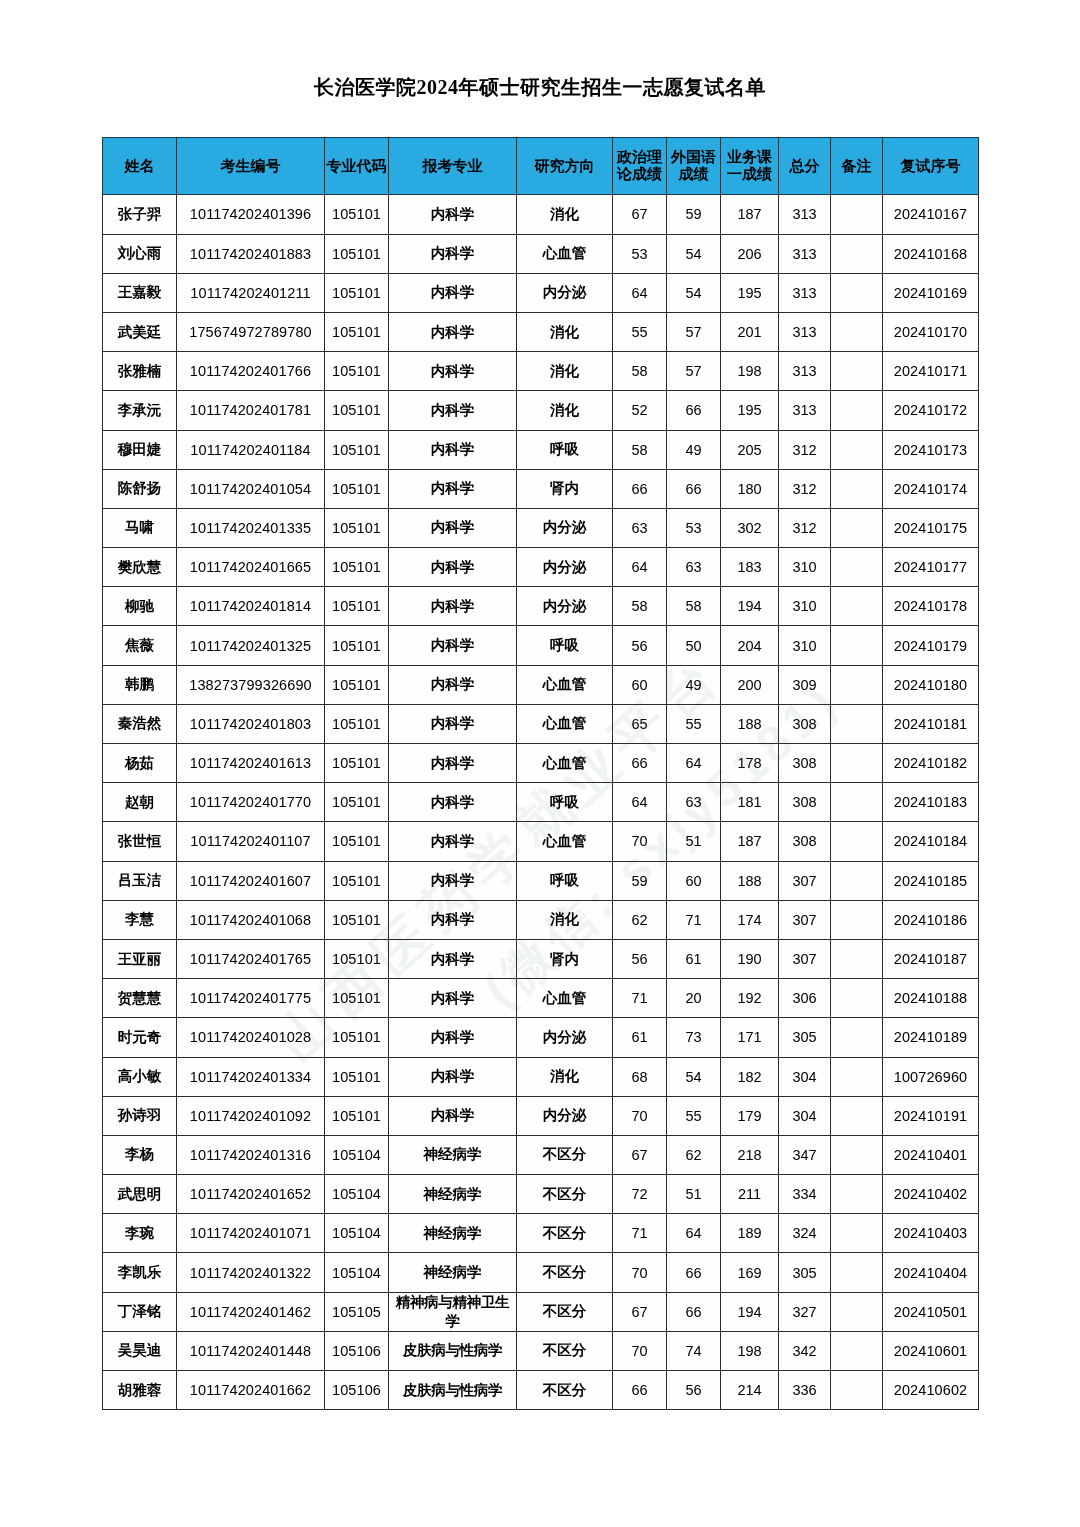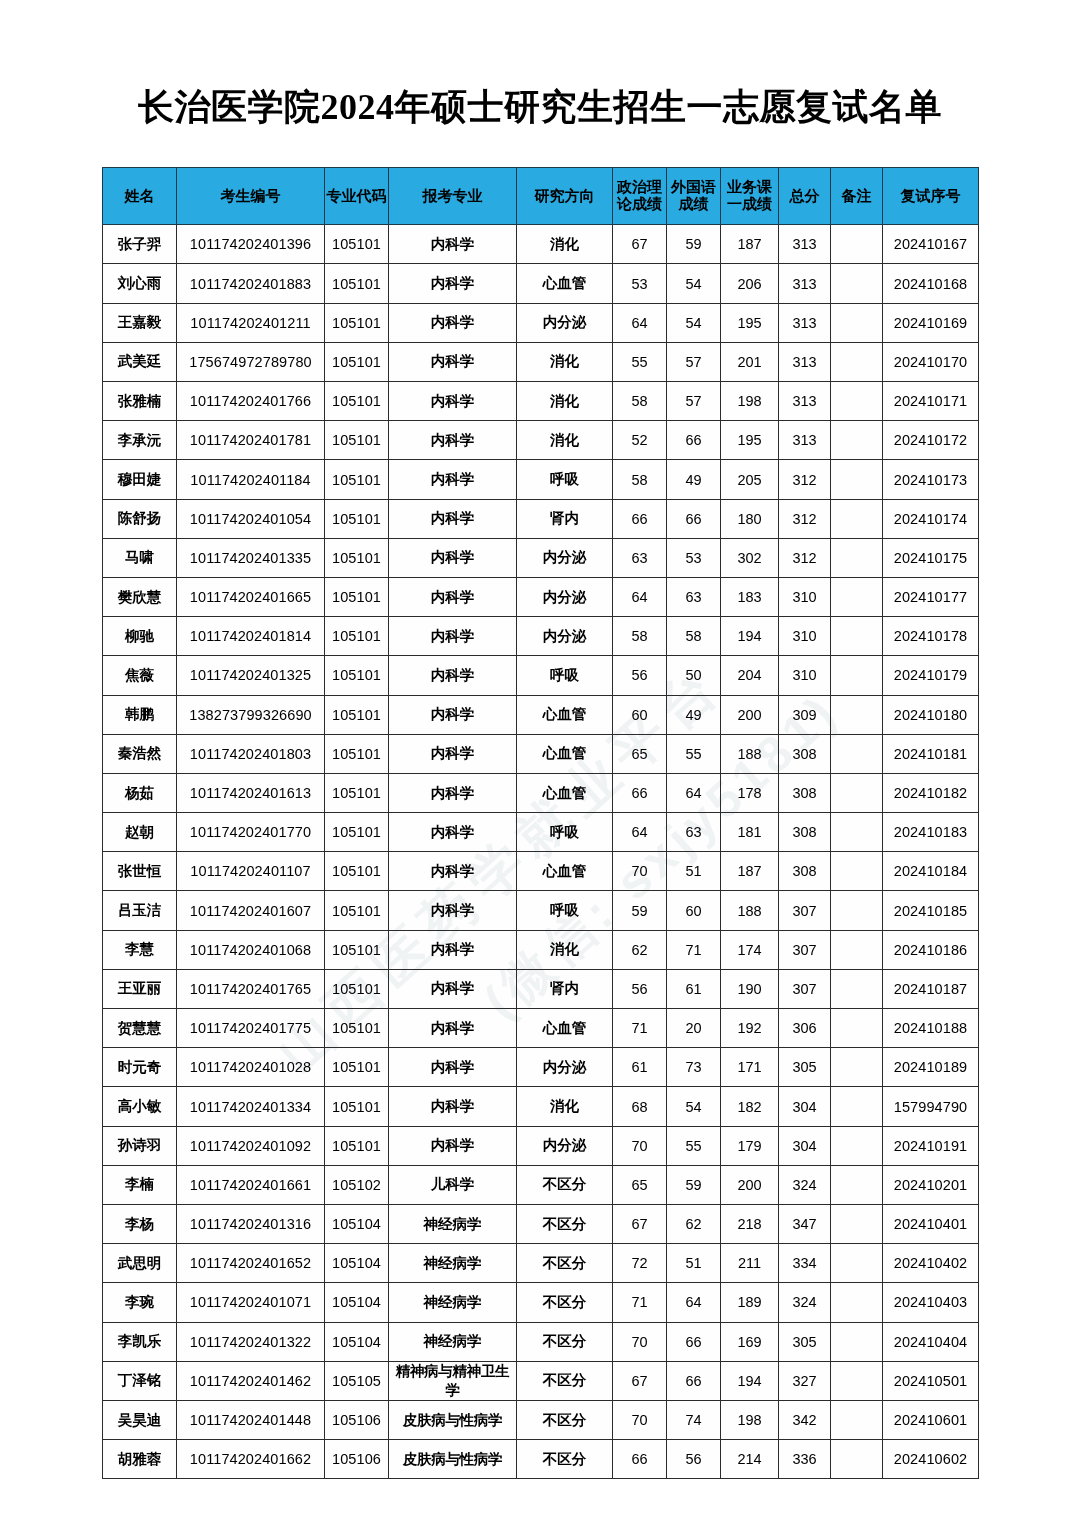--- a/index.html
+++ b/index.html
@@ -56,21 +56,21 @@
     font-family: "Liberation Sans", "DejaVu Sans", sans-serif;
   }
 
   
   #page-title {
     position: relative;
     z-index: 10;
     text-align: center;
     font-family: "Liberation Serif", "DejaVu Serif", serif;
     font-weight: 700;
-    font-size: 36px;
+    font-size: 20px;
     letter-spacing: 0.5px;
     color: #000000;
     padding-top: 62px;
     padding-bottom: 0;
     line-height: 1.2;
   }
 
   
   #table-wrap {
     position: relative;
@@ -473,49 +473,36 @@
             <td class="c-name">高小敏</td>
             <td class="c-num">101174202401334</td>
             <td class="c-code">105101</td>
             <td class="c-major">内科学</td>
             <td class="c-dir">消化</td>
             <td class="c-s1">68</td>
             <td class="c-s2">54</td>
             <td class="c-s3">182</td>
             <td class="c-total">304</td>
             <td class="c-note"></td>
-            <td class="c-seq">157994790</td>
+            <td class="c-seq">100726960</td>
           </tr>
           <tr>
             <td class="c-name">孙诗羽</td>
             <td class="c-num">101174202401092</td>
             <td class="c-code">105101</td>
             <td class="c-major">内科学</td>
             <td class="c-dir">内分泌</td>
             <td class="c-s1">70</td>
             <td class="c-s2">55</td>
             <td class="c-s3">179</td>
             <td class="c-total">304</td>
             <td class="c-note"></td>
             <td class="c-seq">202410191</td>
           </tr>
           <tr>
-            <td class="c-name">李楠</td>
-            <td class="c-num">101174202401661</td>
-            <td class="c-code">105102</td>
-            <td class="c-major">儿科学</td>
-            <td class="c-dir">不区分</td>
-            <td class="c-s1">65</td>
-            <td class="c-s2">59</td>
-            <td class="c-s3">200</td>
-            <td class="c-total">324</td>
-            <td class="c-note"></td>
-            <td class="c-seq">202410201</td>
-          </tr>
-          <tr>
             <td class="c-name">李杨</td>
             <td class="c-num">101174202401316</td>
             <td class="c-code">105104</td>
             <td class="c-major">神经病学</td>
             <td class="c-dir">不区分</td>
             <td class="c-s1">67</td>
             <td class="c-s2">62</td>
             <td class="c-s3">218</td>
             <td class="c-total">347</td>
             <td class="c-note"></td>

